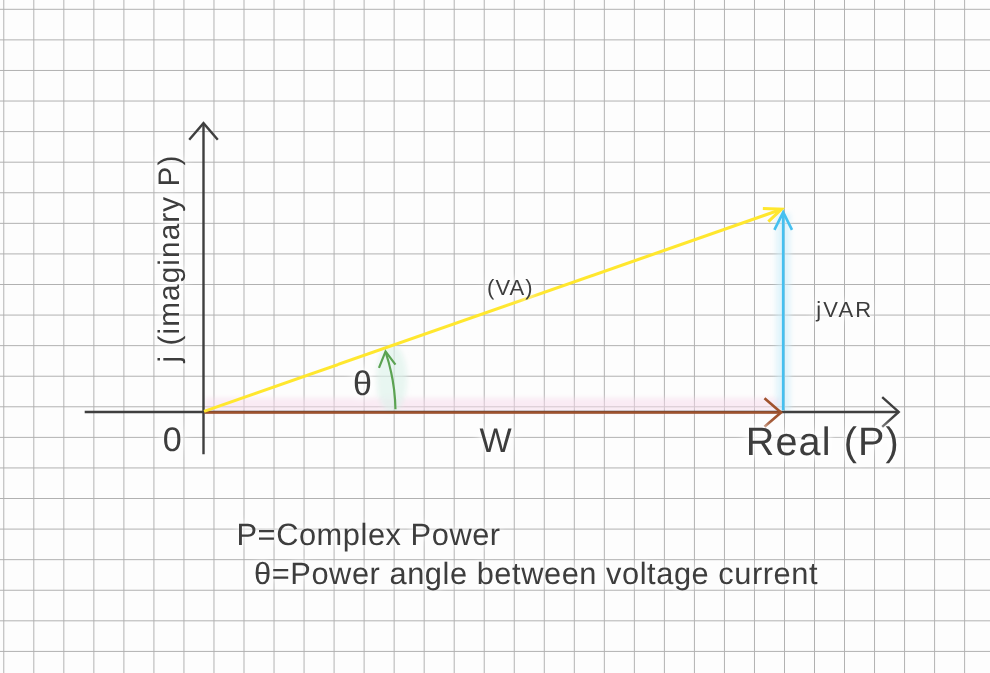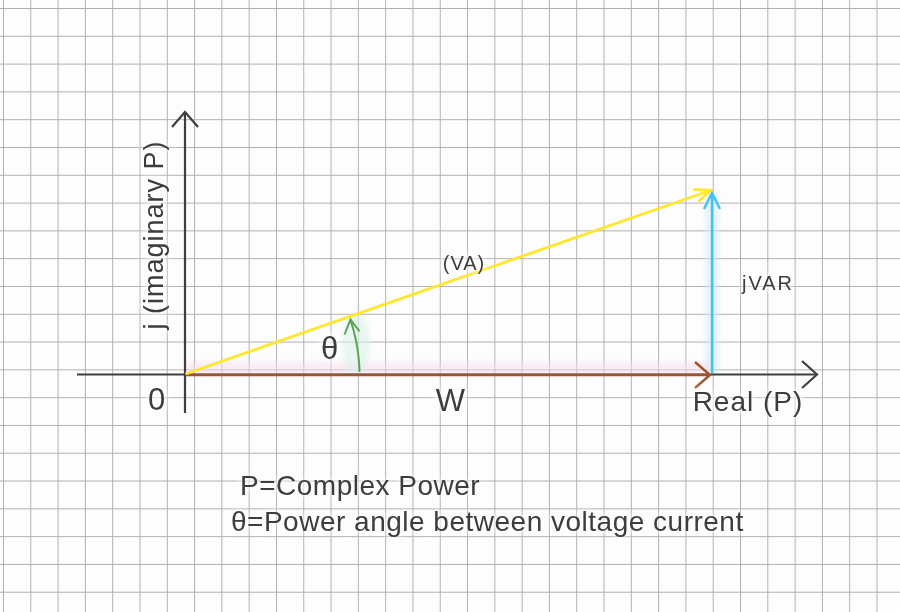--- a/index.html
+++ b/index.html
@@ -37,30 +37,30 @@
     left: 154px;
     top: 235px;
     font-size: 27px;
     transform: translate(-50%, -50%) rotate(-90deg);
   }
   .lbl-origin   { left: 157px; top: 400px; font-size: 31px; }
   .lbl-va       { left: 464px; top: 251px; font-size: 20px; margin-top: 12px; }
   .lbl-theta    { left: 330px; top: 349px; font-size: 31px; }
   .lbl-w        { left: 451px; top: 401px; font-size: 31px; }
   .lbl-jvar     { left: 768px; top: 283px; font-size: 20px; letter-spacing: 2px; }
-  .lbl-real     { left: 748px; top: 402px; font-size: 28px; }
+  .lbl-real     { left: 748px; top: 402px; font-size: 36px; }
   .caption {
     position: absolute;
     color: #3d3d3d;
     white-space: nowrap;
     font-size: 28px;
     letter-spacing: 0.5px;
     text-shadow: 0 0 6px #ffffff, 0 0 10px #ffffff;
   }
-  .caption-1 { left: 240px; top: 470px; }
+  .caption-1 { left: 215px; top: 470px; }
   .caption-2 { left: 231px; top: 506px; }
 </style>
 </head>
 <body>
 
 <div class="canvas">
 
   <svg class="diagram-svg" width="900" height="612" viewBox="0 0 900 612">
     <defs>
       <filter id="soft" x="-50%" y="-50%" width="200%" height="200%">

